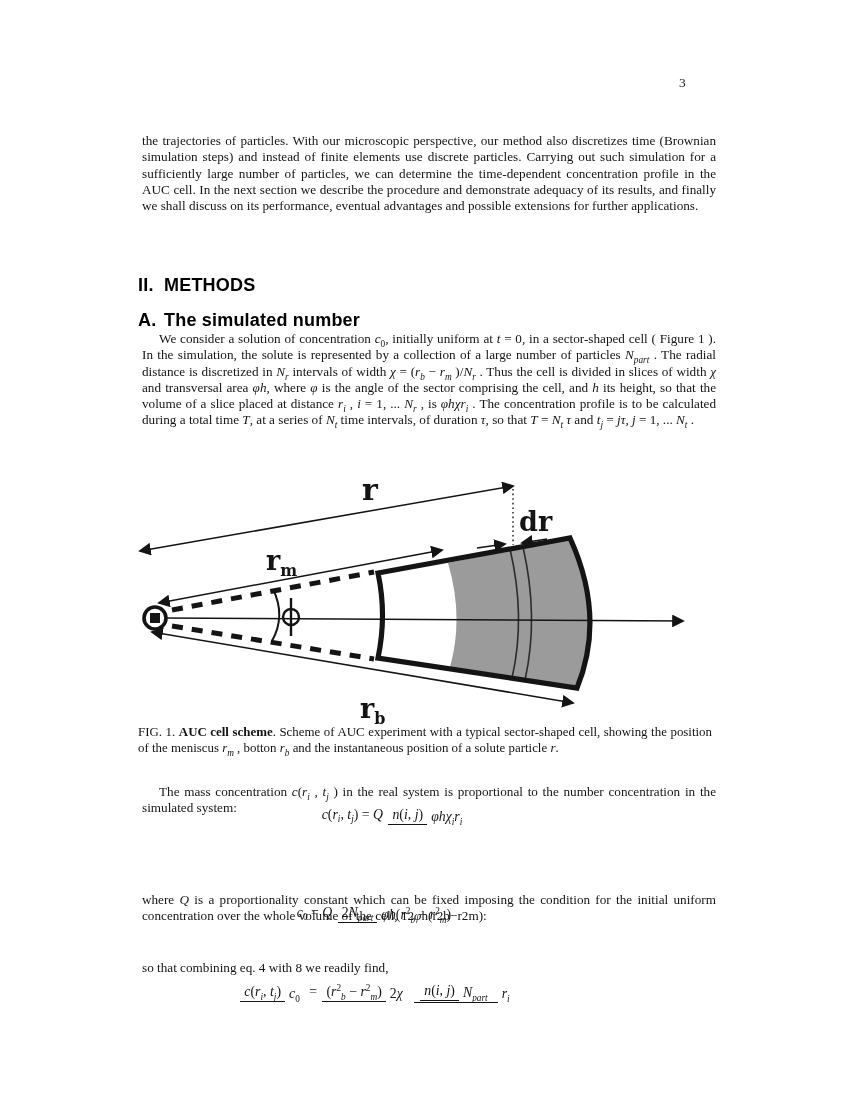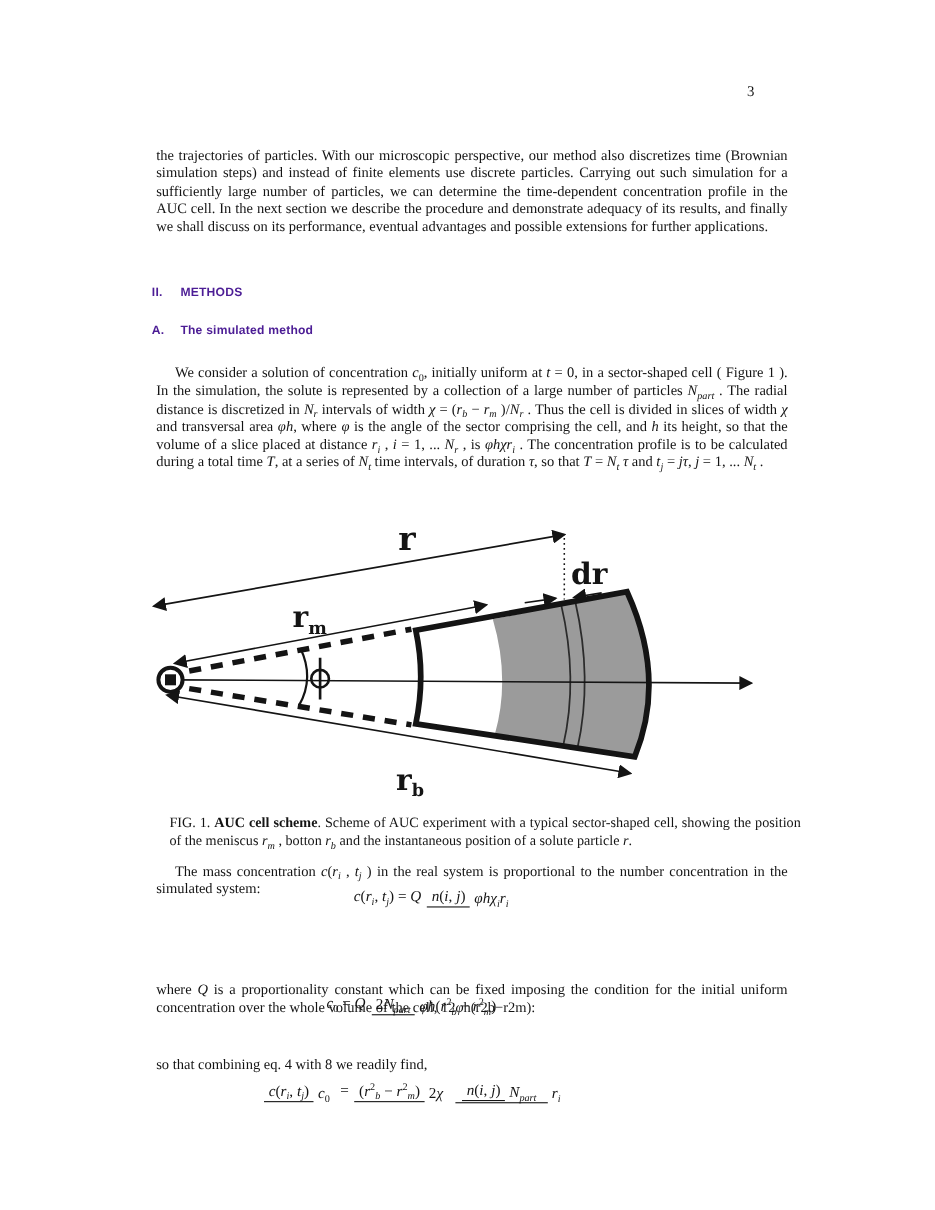--- a/index.html
+++ b/index.html
@@ -10,45 +10,45 @@
   }
   .abs{position:absolute;}
   .col{left:138px;width:574px;}
   p.body{font-size:13.2px;line-height:16.3px;text-align:justify;margin:4px;}
   .indent{text-indent:17px;}
   .mi{font-style:italic;}
   .mb{font-weight:bold;}
   .msub{font-size:9.3px;vertical-align:-3.5px;line-height:0;}
   .msup{font-size:9.3px;vertical-align:5px;line-height:0;}
   .shead{font-family:"Liberation Sans","DejaVu Sans",sans-serif;font-weight:bold;
-         font-size:11px;color:#4c1d95;letter-spacing:.2px;}
+         font-size:18px;color:#000000;letter-spacing:.2px;margin-top:15px;}
   .shead .num{display:inline-block;min-width:26px;}
   .pagenum{font-size:13.5px;}
-  .caption{font-size:12.9px;line-height:16.2px;text-align:justify;margin:16px;}
+  .caption{font-size:12.9px;line-height:16.2px;text-align:justify;margin:0;}
   .eq{left:138px;width:574px;text-align:center;font-size:13.8px;}
   .eq .shift{position:relative;display:inline-block;}
   .frac{display:inline-flex;flex-direction:row;align-items:center;
         vertical-align:middle;margin:0 2px;line-height:1.25;}
   .frac .num{display:block;text-align:center;padding:0 4px 1px;border-bottom:1px solid #141414;}
   .frac .den{display:block;text-align:center;padding:1px 4px 0;}
   svg text{font-family:"DejaVu Serif","Liberation Serif",serif;font-weight:bold;fill:#141414;}
 </style>
 </head>
 <body>
 
 <div class="abs pagenum" style="left:679px;top:75px">3</div>
 
 <p class="abs col body" style="top:129px">the trajectories of particles. With our microscopic perspective, our method also discretizes time (Brownian simulation steps) and instead of finite elements use discrete particles. Carrying out such simulation for a sufficiently large number of particles, we can determine the time-dependent concentration profile in the AUC cell. In the next section we describe the procedure and demonstrate adequacy of its results, and finally we shall discuss on its performance, eventual advantages and possible extensions for further applications.</p>
 
 <div class="abs col shead" style="top:260px">
   <span class="num">II.</span><span>METHODS</span>
 </div>
 
 <div class="abs col shead" style="top:295px">
-  <span class="num">A.</span><span>The simulated method</span>
+  <span class="num">A.</span><span>The simulated number</span>
 </div>
 
 <p class="abs col body indent" style="top:327px">We consider a solution of concentration <span class="mi">c</span><span class="msub">0</span>, initially uniform at <span class="mi">t</span> = 0, in a sector-shaped cell ( Figure 1 ).  In the simulation, the solute is represented by a collection of a large number of particles <span class="mi">N</span><span class="msub mi">part</span> . The radial distance is discretized in <span class="mi">N</span><span class="msub mi">r</span> intervals of width <span class="mi">χ</span> = (<span class="mi">r</span><span class="msub mi">b</span> − <span class="mi">r</span><span class="msub mi">m</span> )/<span class="mi">N</span><span class="msub mi">r</span> .  Thus the cell is divided in slices of width <span class="mi">χ</span> and transversal area <span class="mi">φh</span>, where <span class="mi">φ</span> is the angle of the sector comprising the cell, and <span class="mi">h</span> its height, so that the volume of a slice placed at distance <span class="mi">r</span><span class="msub mi">i</span> , <span class="mi">i</span> = 1, ... <span class="mi">N</span><span class="msub mi">r</span> , is <span class="mi">φhχr</span><span class="msub mi">i</span> .  The concentration profile is to be calculated during a total time <span class="mi">T</span>, at a series of <span class="mi">N</span><span class="msub mi">t</span> time intervals, of duration <span class="mi">τ</span>, so that <span class="mi">T</span> = <span class="mi">N</span><span class="msub mi">t</span> <span class="mi">τ</span> and <span class="mi">t</span><span class="msub mi">j</span> = <span class="mi">jτ</span>, <span class="mi">j</span> = 1, ... <span class="mi">N</span><span class="msub mi">t</span> .</p>
 
 <svg class="abs" style="left:0;top:467px" width="850" height="260" viewBox="0 0 850 260">
   <defs>
     <marker id="ah" viewBox="0 0 10 10" refX="8.5" refY="5" markerWidth="8.5" markerHeight="8.5" orient="auto-start-reverse">
       <path d="M0,0 L10,5 L0,10 z" fill="#141414"></path>
     </marker>
   </defs>

